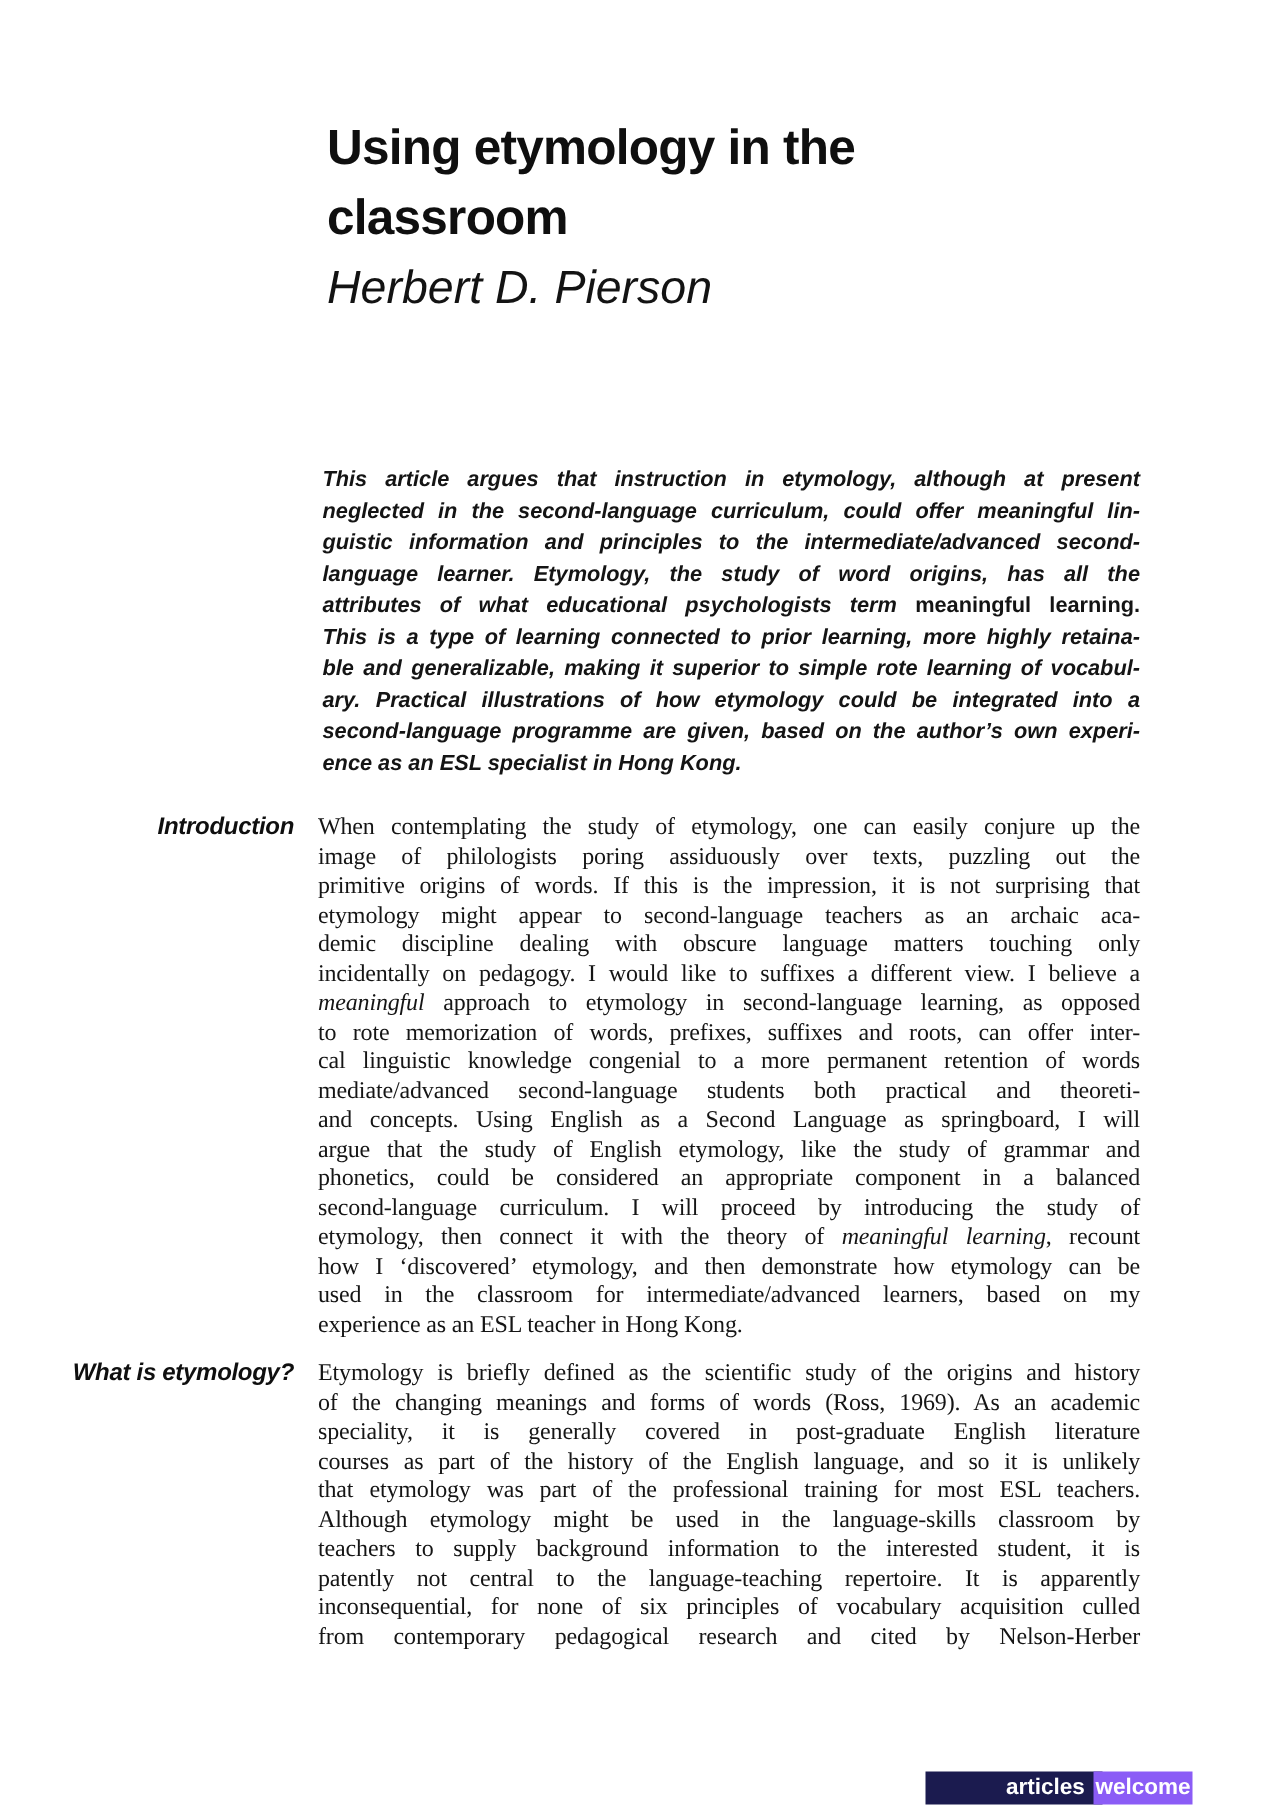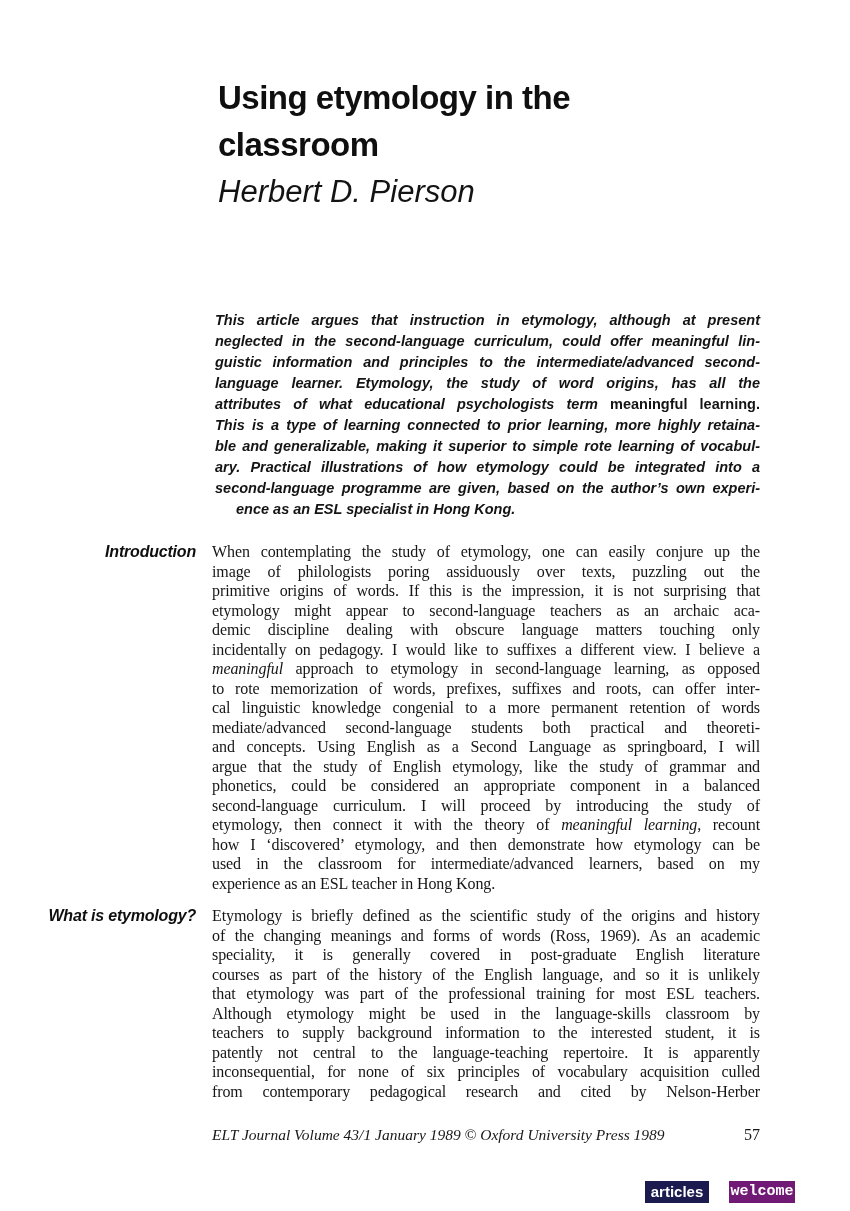--- a/index.html
+++ b/index.html
@@ -37,21 +37,21 @@
     position: absolute;
     left: 215px;
     top: 310px;
     width: 545px;
     font-family: "Liberation Sans", sans-serif;
     font-size: 14.5px;
     line-height: 21px;
     color: #141414;
   }
   .abstract .ln { text-align: justify; text-align-last: justify; font-weight: bold; }
-  .abstract .ln.last { text-align-last: left; margin-left: 21px; }
+  .abstract .ln.last { text-align-last: left; }
   .section { position: absolute; left: 0; width: 760px; }
   .sec1 { top: 542px; }
   .sec2 { top: 906px; }
   .shead {
     position: absolute;
     left: 0;
     top: 1px;
     width: 196px;
     text-align: right;
     font-family: "Liberation Sans", sans-serif;
@@ -101,21 +101,21 @@
     height: 22px;
     line-height: 22px;
     text-align: center;
     color: #ffffff;
     font-family: "Liberation Sans", sans-serif;
     font-weight: bold;
     font-size: 15px;
     text-decoration: none;
     cursor: pointer;
   }
-  .badge-articles { left: 645px; width: 64px; }
+  .badge-articles { left: 617px; width: 76px; padding-left: 42px; }
   .badge-welcome { left: 729px; width: 66px; }
 </style>
 </head>
 <body>
 
 <div class="page">
 
   <div class="title">
     <div>Using etymology in the</div>
     <div>classroom</div>
@@ -169,21 +169,17 @@
         <div class="ln"><span class="seg-rm">courses as part of the history of the English language, and so it is unlikely</span></div>
         <div class="ln"><span class="seg-rm">that etymology was part of the professional training for most ESL teachers.</span></div>
         <div class="ln"><span class="seg-rm">Although etymology might be used in the language-skills classroom by</span></div>
         <div class="ln"><span class="seg-rm">teachers to supply background information to the interested student, it is</span></div>
         <div class="ln"><span class="seg-rm">patently not central to the language-teaching repertoire. It is apparently</span></div>
         <div class="ln"><span class="seg-rm">inconsequential, for none of six principles of vocabulary acquisition culled</span></div>
         <div class="ln"><span class="seg-rm">from contemporary pedagogical research and cited by Nelson-Herber</span></div>
       </div>
   </div>
 
-  <div class="footer">
-    <span class="cit">ELT Journal Volume 43/1 January 1989 © Oxford University Press 1989</span>
-    <span class="pnum">57</span>
-  </div>
 
   <a class="badge badge-articles" style="background: rgb(27, 27, 79); color: rgb(255, 255, 255);">articles</a>
-  <a class="badge badge-welcome" style="background: #701a75; color: rgb(255, 255, 255); font-family: Liberation Mono, monospace;">welcome</a>
+  <a class="badge badge-welcome" style="background: #8b5cf6; color: rgb(255, 255, 255);">welcome</a>
 
 </div>
 
 </body></html>

